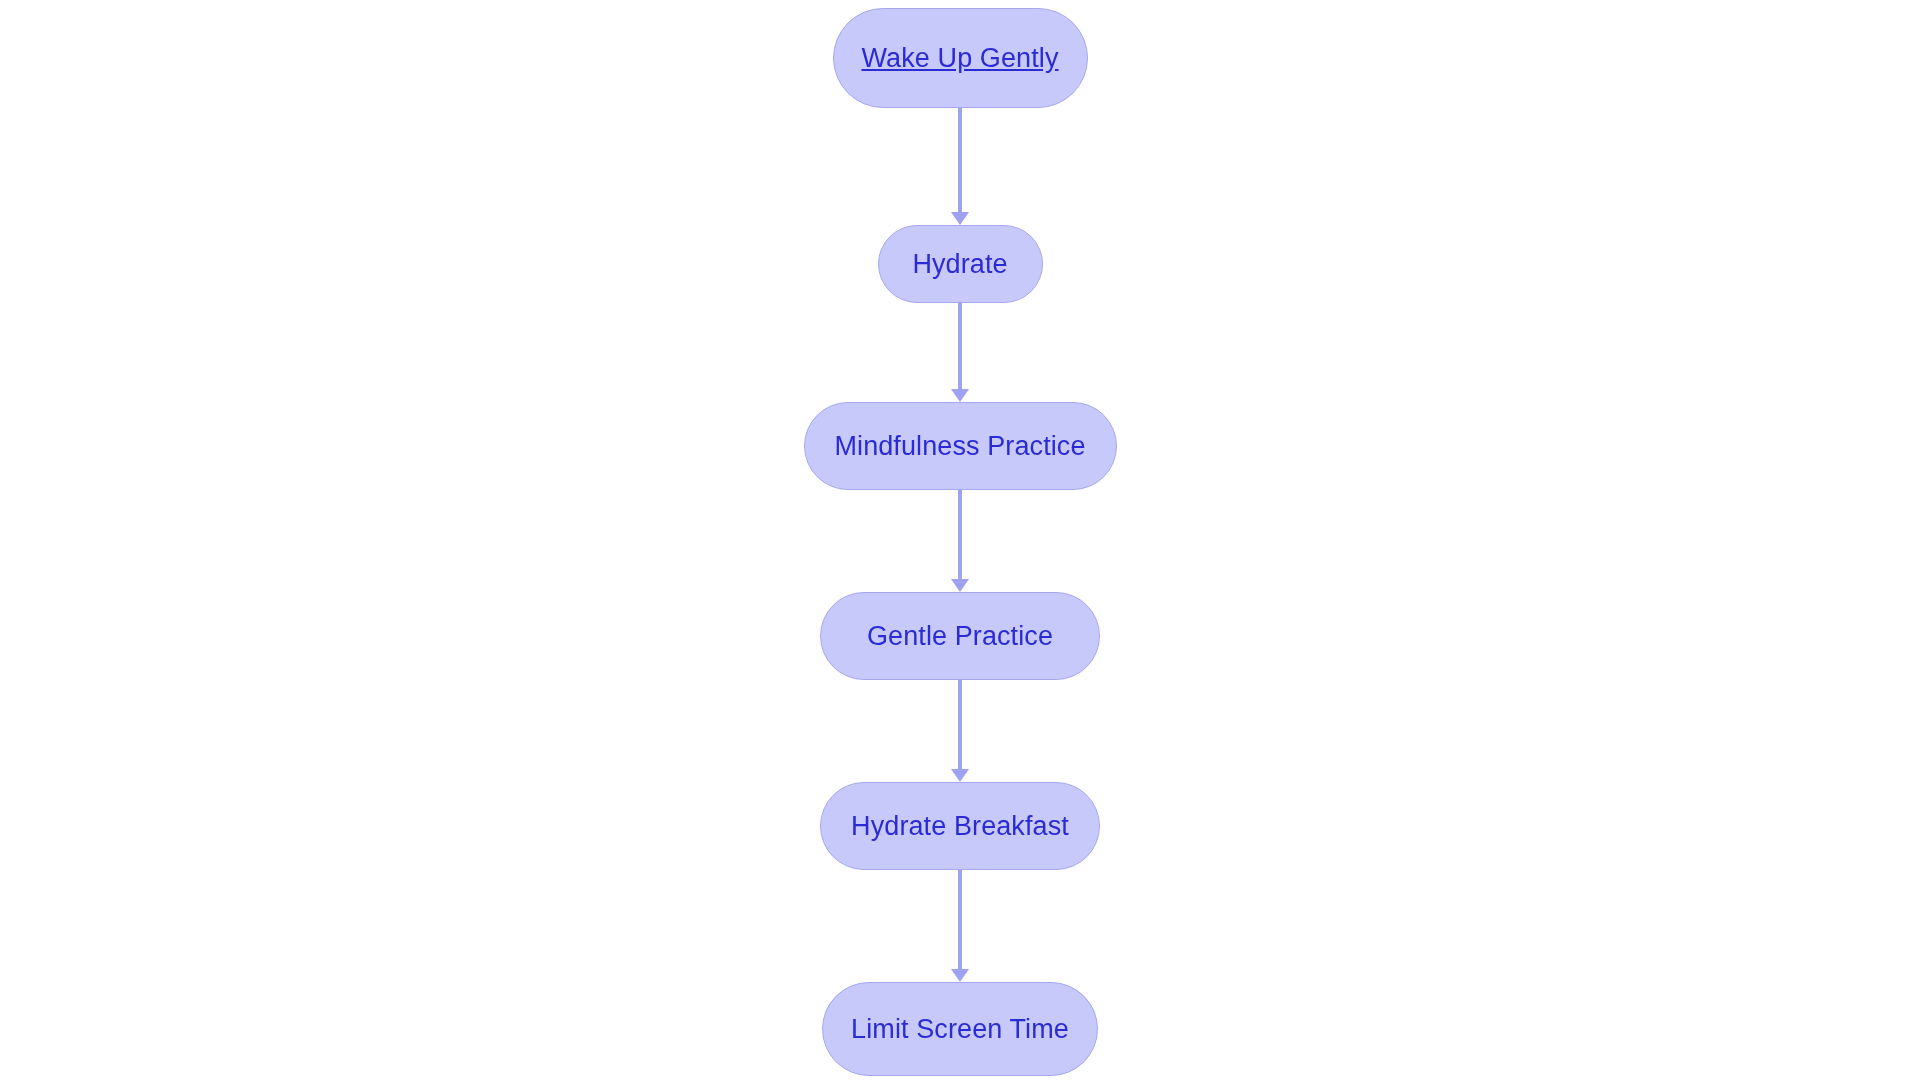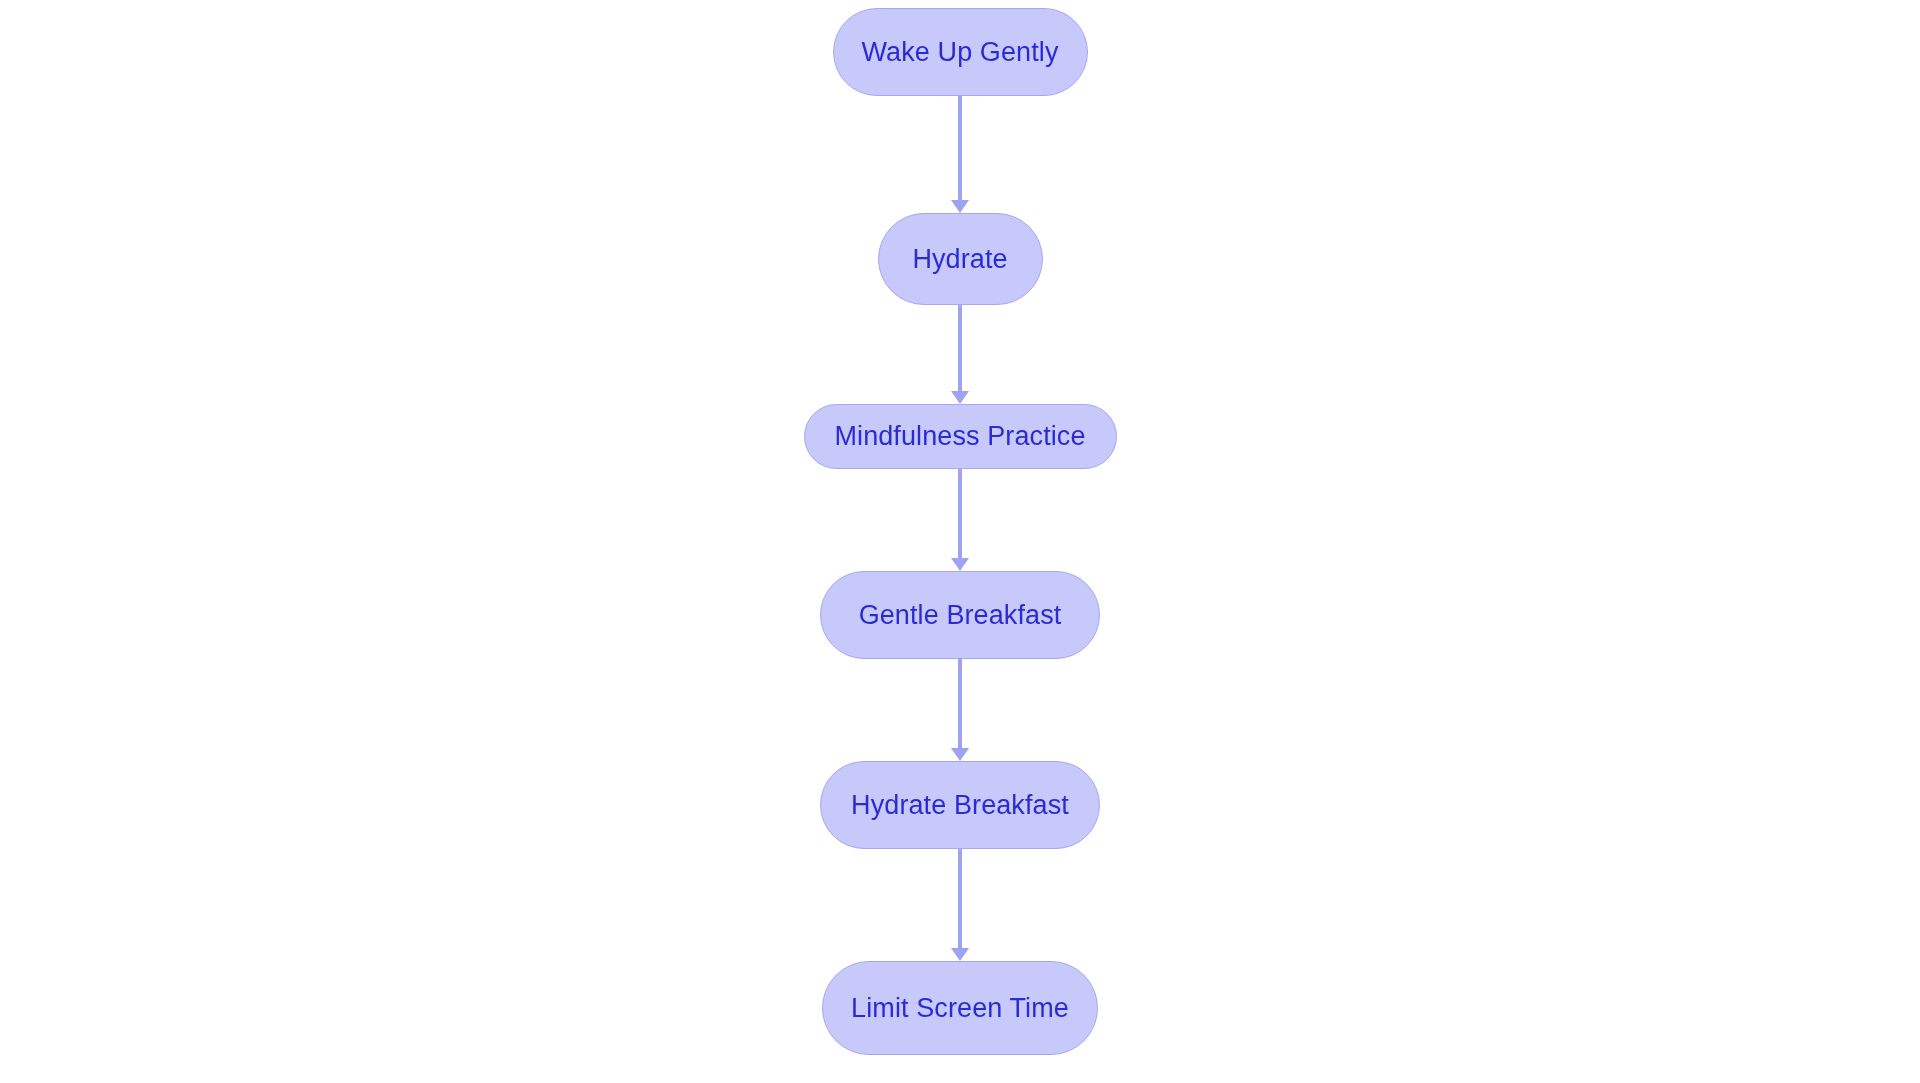--- a/index.html
+++ b/index.html
@@ -51,23 +51,23 @@
     font-family: "Liberation Sans", sans-serif;
     font-size: 27px;
     font-weight: 400;
     line-height: 1;
     letter-spacing: 0.1px;
     color: #2b2bd4;
     padding: 0 6px;
     user-select: none;
   }
 
-  .node-0 { width: 255px; height: 88px; }
-  .node-1 { width: 165px; height: 92px; }
-  .node-2 { width: 313px; height: 65px; }
+  .node-0 { width: 255px; height: 100px; text-decoration: underline; }
+  .node-1 { width: 165px; height: 78px; }
+  .node-2 { width: 313px; height: 88px; }
   .node-3 { width: 280px; height: 88px; }
   .node-4 { width: 280px; height: 88px; }
   .node-5 { width: 276px; height: 94px; text-align: right; }
 
   
   .connector {
     display: flex;
     flex-direction: column;
     align-items: center;
     justify-content: flex-start;
@@ -123,21 +123,21 @@
     <div class="node node-2" style="background: rgb(199, 201, 250); border-color: rgb(165, 168, 239);">
       <span class="node-label" style="color: rgb(43, 43, 212);">Mindfulness Practice</span>
     </div>
 
     <div class="connector conn-2">
       <div class="connector-line" style="background: rgb(158, 162, 240);"></div>
       <div class="connector-head" style="border-top-color: rgb(158, 162, 240);"></div>
     </div>
 
     <div class="node node-3" style="background: rgb(199, 201, 250); border-color: rgb(165, 168, 239);">
-      <span class="node-label" style="color: rgb(43, 43, 212);">Gentle Breakfast</span>
+      <span class="node-label" style="color: rgb(43, 43, 212);">Gentle Practice</span>
     </div>
 
     <div class="connector conn-3">
       <div class="connector-line" style="background: rgb(158, 162, 240);"></div>
       <div class="connector-head" style="border-top-color: rgb(158, 162, 240);"></div>
     </div>
 
     <div class="node node-4" style="background: rgb(199, 201, 250); border-color: rgb(165, 168, 239);">
       <span class="node-label" style="color: rgb(43, 43, 212);">Hydrate Breakfast</span>
     </div>

